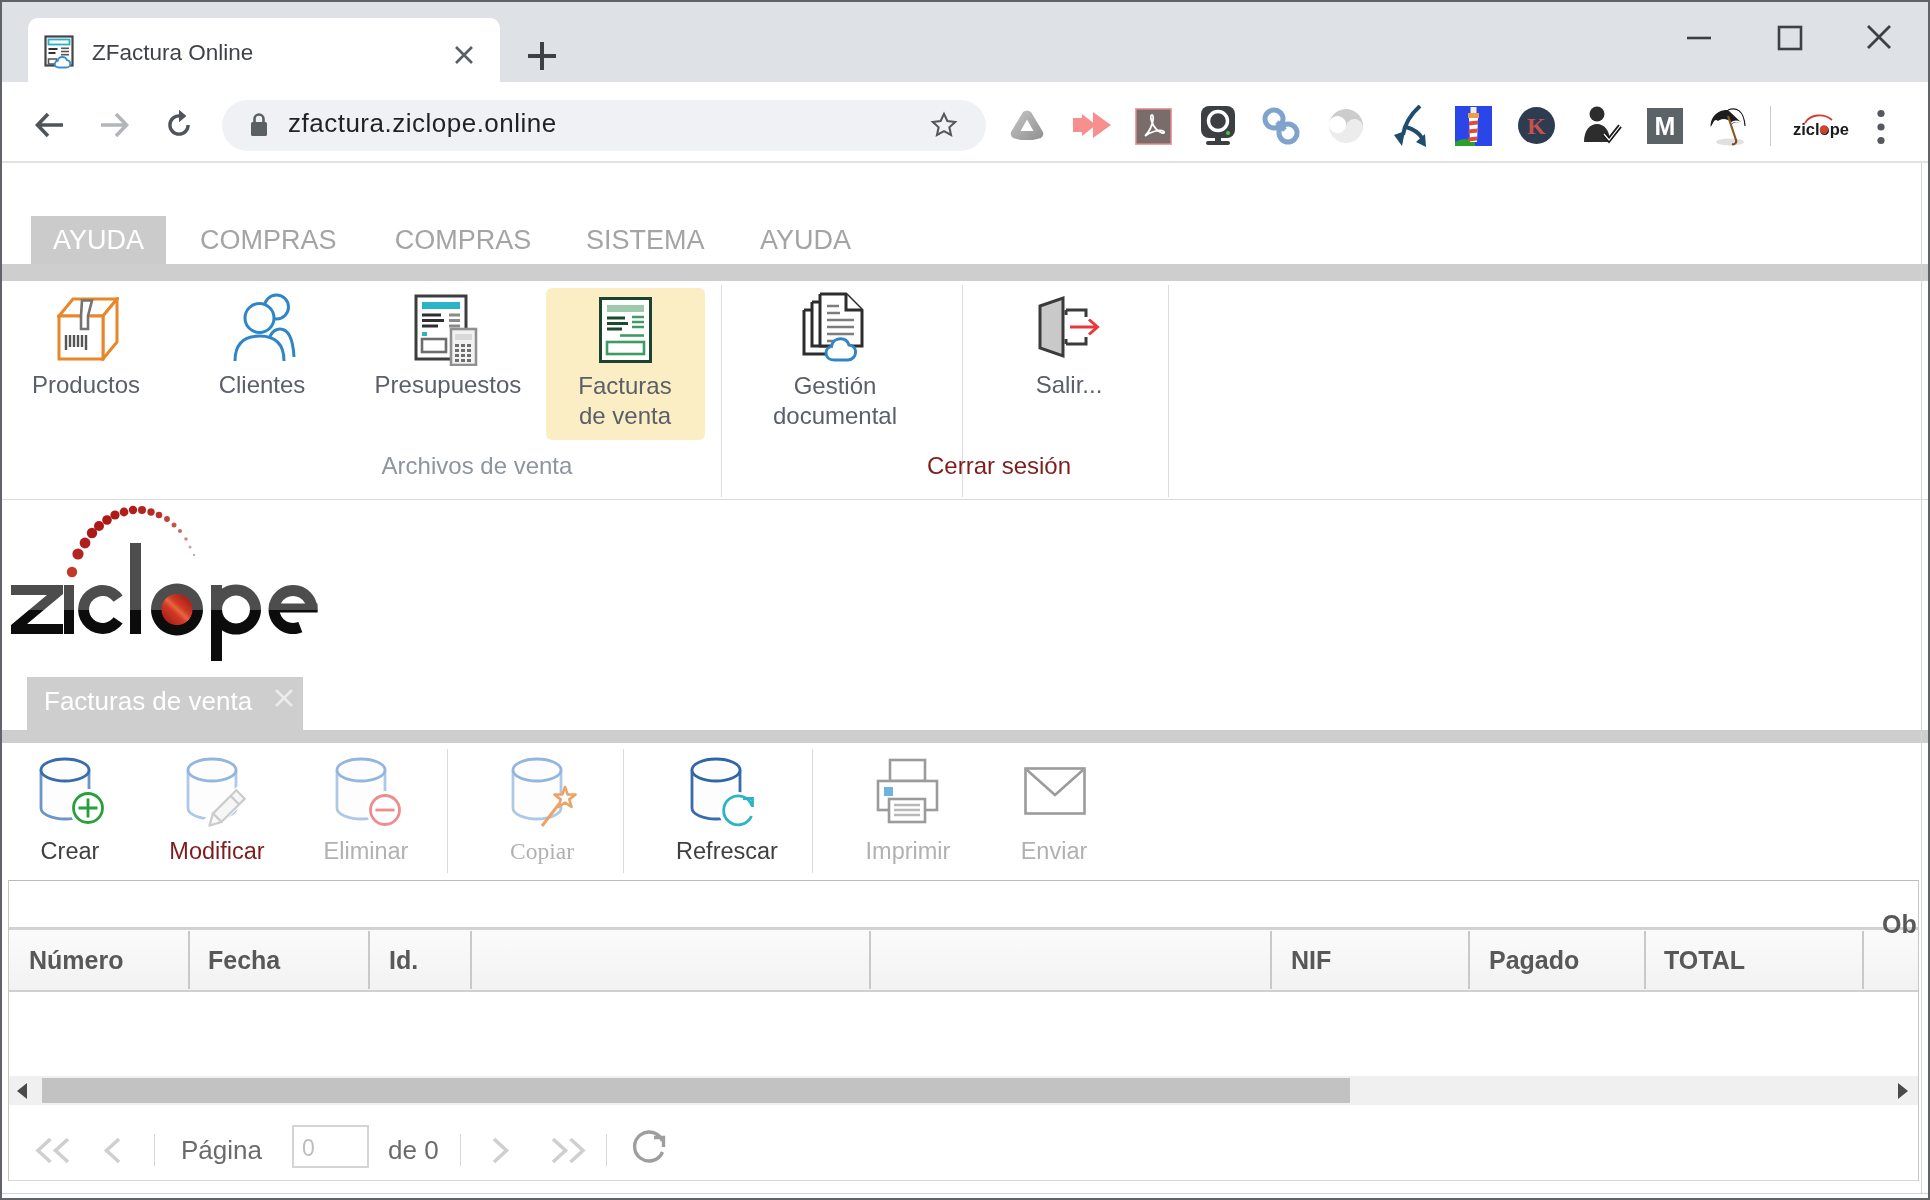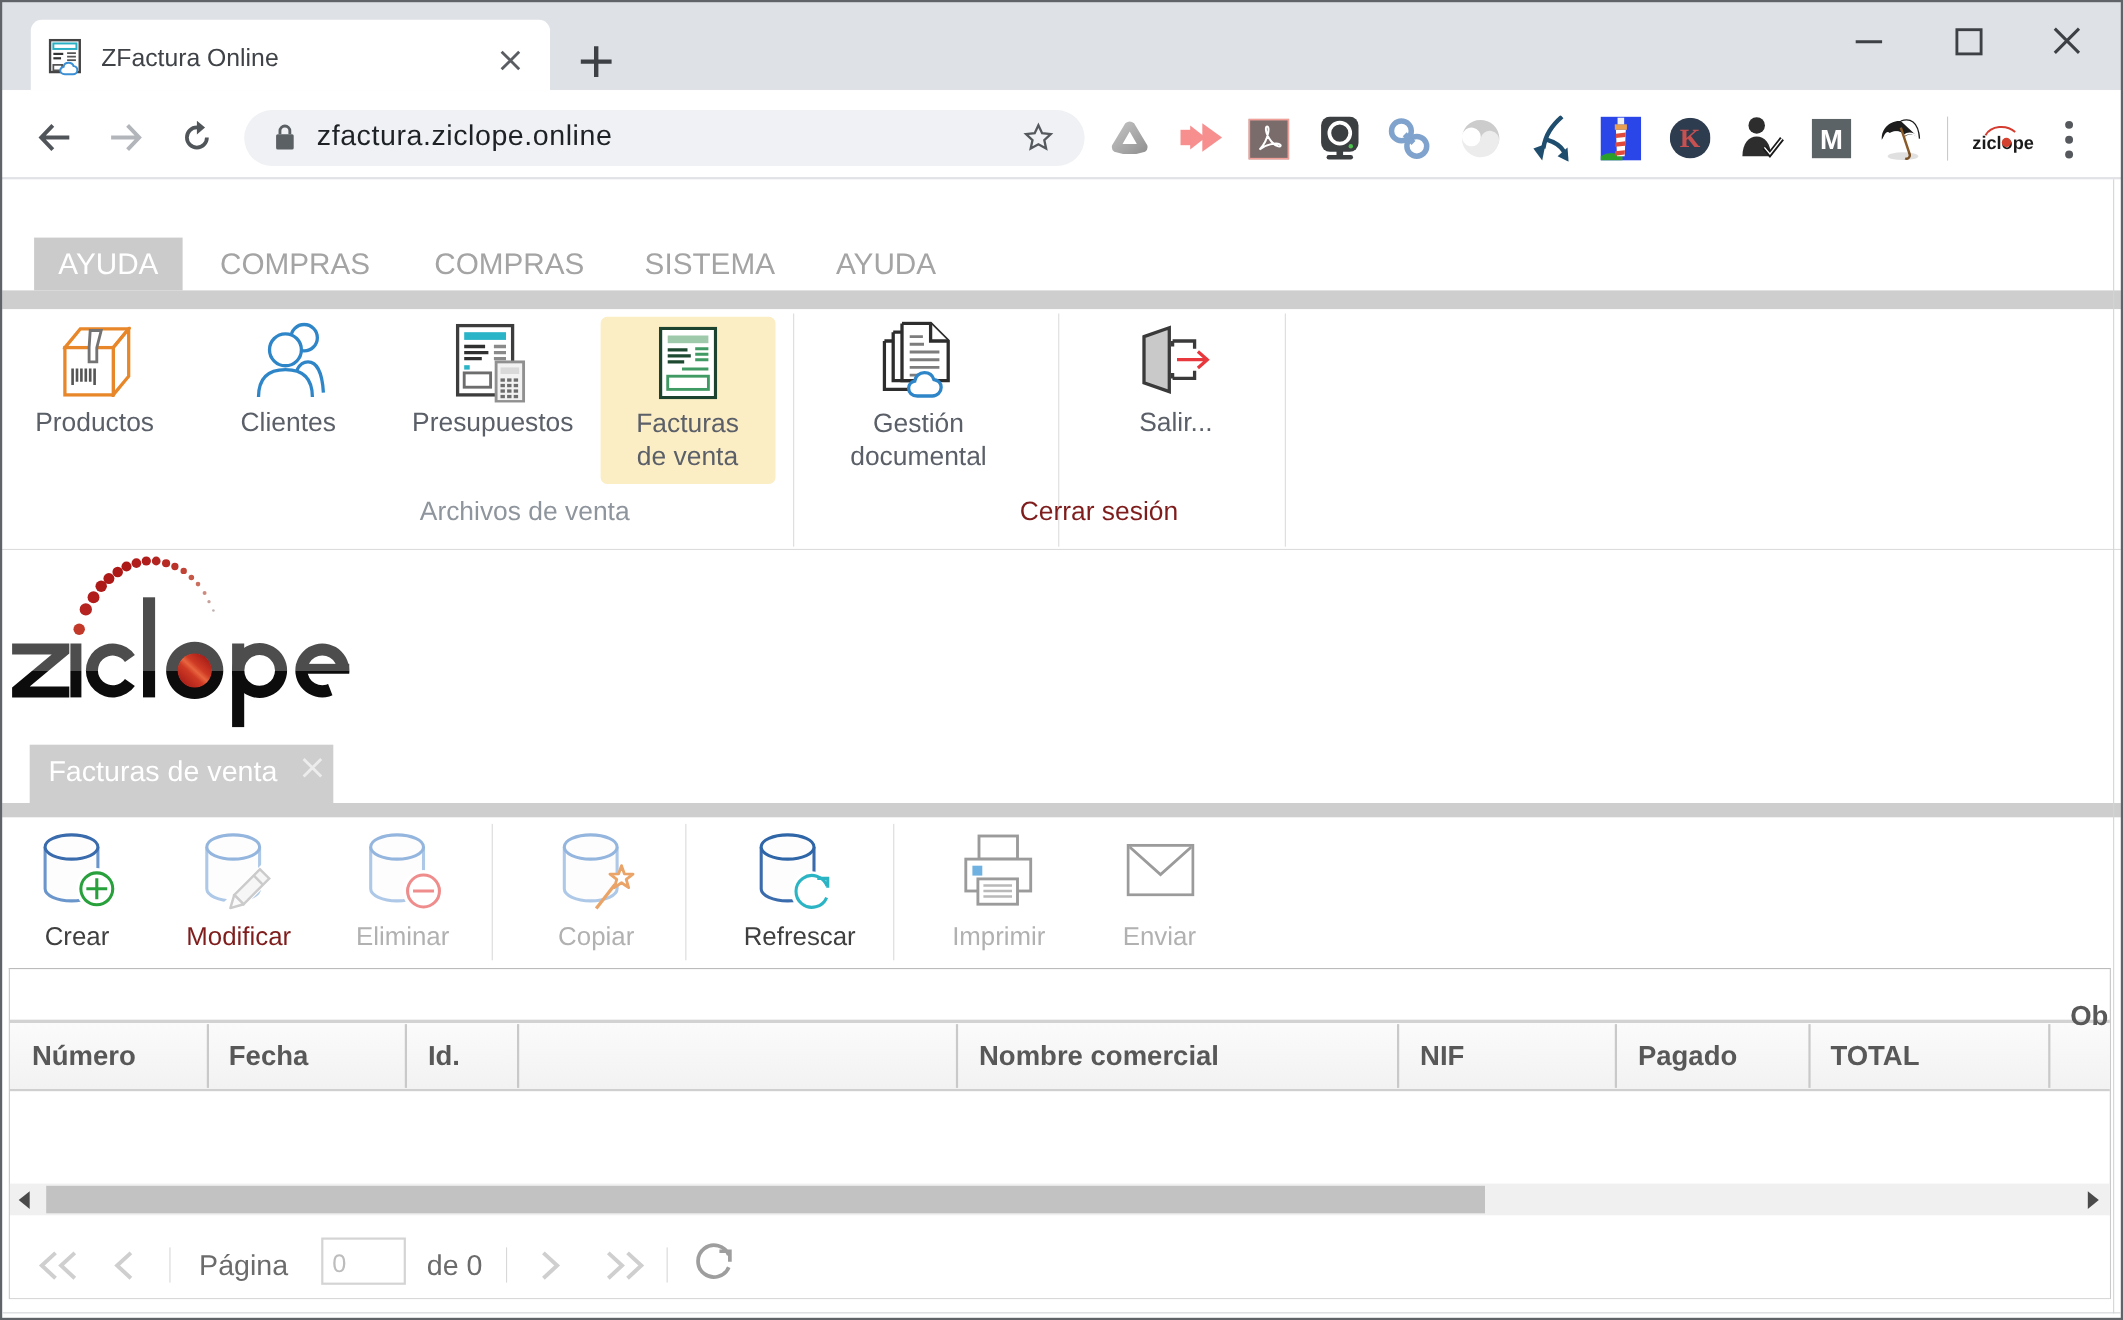--- a/index.html
+++ b/index.html
@@ -351,21 +351,21 @@
 </svg>
 <div class="abs noselect" style="left:286px;top:838px;width:160px;text-align:center;font-size:23.5px;color:#b1b1b1;">Eliminar</div>
 <div class="abs" style="left:447px;top:749px;width:1px;height:124px;background:#dadada;"></div>
 
 <svg class="abs" style="left:510px;top:756px;" width="72" height="74" viewBox="0 0 72 74">
   <path d="M3 14 V52 a24 11 0 0 0 48 0 V14" fill="#fdfdfd" stroke="#aec8e8" stroke-width="2.8"></path>
   <ellipse cx="27" cy="14" rx="24" ry="11" fill="#fdfdfd" stroke="#94b6de" stroke-width="2.8"></ellipse>
   <path d="M32 70 L49 48" stroke="#eba467" stroke-width="3" fill="none"></path>
   <path d="M55 31 L57.6 38.4 L65.5 38.6 L59.3 43.4 L61.5 50.9 L55 46.5 L48.5 50.9 L50.7 43.4 L44.5 38.6 L52.4 38.4 Z" fill="#fff" stroke="#eba467" stroke-width="2.6" stroke-linejoin="round"></path>
 </svg>
-<div class="abs noselect" style="left:462px;top:838px;width:160px;text-align:center;font-size:23.5px;color:#b1b1b1;">Copiar</div>
+<div class="abs noselect" style="left:462px;top:838px;width:160px;text-align:center;font-size:23.5px;color:#b1b1b1;font-family:Liberation Serif, serif;">Copiar</div>
 <div class="abs" style="left:623px;top:749px;width:1px;height:124px;background:#dadada;"></div>
 
 <svg class="abs" style="left:689px;top:756px;" width="72" height="74" viewBox="0 0 72 74">
   <path d="M3 14 V52 a24 11 0 0 0 48 0 V14" fill="#fdfdfd" stroke="#3a6cad" stroke-width="2.8"></path>
   <ellipse cx="27" cy="14" rx="24" ry="11" fill="#fdfdfd" stroke="#2f66a8" stroke-width="2.8"></ellipse>
   <circle cx="49" cy="55" r="19" fill="#fff"></circle>
   <path d="M62.5 60 A14.5 14.5 0 1 1 62.8 49.5" fill="none" stroke="#2ab4c4" stroke-width="2.8"></path>
   <path d="M54 42.5 H63.5 V51" fill="none" stroke="#2ab4c4" stroke-width="2.8"></path>
 </svg>
 <div class="abs noselect" style="left:647px;top:838px;width:160px;text-align:center;font-size:23.5px;color:#3f3f3f;">Refrescar</div>
@@ -397,21 +397,20 @@
 <div class="abs" style="left:368px;top:931px;width:2px;height:58px;background:#c9c9c9;"></div>
 <div class="abs" style="left:470px;top:931px;width:2px;height:58px;background:#c9c9c9;"></div>
 <div class="abs" style="left:869px;top:931px;width:2px;height:58px;background:#c9c9c9;"></div>
 <div class="abs" style="left:1270px;top:931px;width:2px;height:58px;background:#c9c9c9;"></div>
 <div class="abs" style="left:1468px;top:931px;width:2px;height:58px;background:#c9c9c9;"></div>
 <div class="abs" style="left:1644px;top:931px;width:2px;height:58px;background:#c9c9c9;"></div>
 <div class="abs" style="left:1862px;top:931px;width:2px;height:58px;background:#c9c9c9;"></div>
 <div class="abs noselect" style="left:29px;top:930px;height:60px;line-height:60px;font-size:25px;font-weight:bold;color:#585858;">Número</div>
 <div class="abs noselect" style="left:208px;top:930px;height:60px;line-height:60px;font-size:25px;font-weight:bold;color:#585858;">Fecha</div>
 <div class="abs noselect" style="left:389px;top:930px;height:60px;line-height:60px;font-size:25px;font-weight:bold;color:#585858;">Id.</div>
-<div class="abs noselect" style="left:890px;top:930px;height:60px;line-height:60px;font-size:25px;font-weight:bold;color:#585858;">Nombre comercial</div>
 <div class="abs noselect" style="left:1291px;top:930px;height:60px;line-height:60px;font-size:25px;font-weight:bold;color:#585858;">NIF</div>
 <div class="abs noselect" style="left:1489px;top:930px;height:60px;line-height:60px;font-size:25px;font-weight:bold;color:#585858;">Pagado</div>
 <div class="abs noselect" style="left:1664px;top:930px;height:60px;line-height:60px;font-size:25px;font-weight:bold;color:#585858;">TOTAL</div>
 <div class="abs noselect" style="left:1882px;top:894px;height:60px;line-height:60px;font-size:25px;font-weight:bold;color:#585858;">Ob</div>
 
 <div class="abs" style="left:9px;top:1076px;width:1909px;height:29px;background:#f0f0f0;"></div>
 <div class="abs" style="left:42px;top:1078px;width:1308px;height:25px;background:#c2c2c2;"></div>
 <svg class="abs" style="left:16px;top:1082px;" width="12" height="18" viewBox="0 0 12 18">
       <path d="M11 1 V17 L1 9 Z" fill="#4a4a4a"></path>
     </svg>

